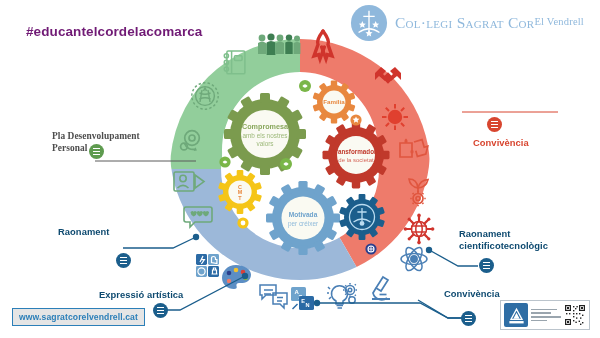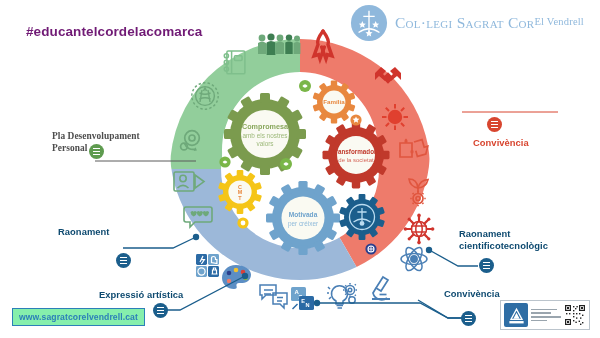--- a/index.html
+++ b/index.html
@@ -52,21 +52,21 @@
   .dotbtn i{
     display:block; width:7px; height:1.3px; background:#fff;
     box-shadow:0 3px 0 #fff, 0 -3px 0 #fff;
   }
 
   
   .urlbox{
     position:absolute; left:12px; bottom:12px;
     border:1px solid #2C7FB8; padding:3px 6px;
     font-size:8.6px; font-weight:700; color:#2C7FB8; letter-spacing:.1px;
-    background:#86efac;
+    background:#e5e5e5;
   }
 
   
   .certbadge{
     position:absolute; right:10px; bottom:8px;
     display:flex; align-items:center; gap:3px;
     border:1px solid #BBC4CC; background:#fff; padding:2px 3px;
   }
   .cert-sq{ width:24px; height:24px; background:#2E6DA4; border-radius:2px;
             display:flex; flex-direction:column; align-items:center; justify-content:center; }

